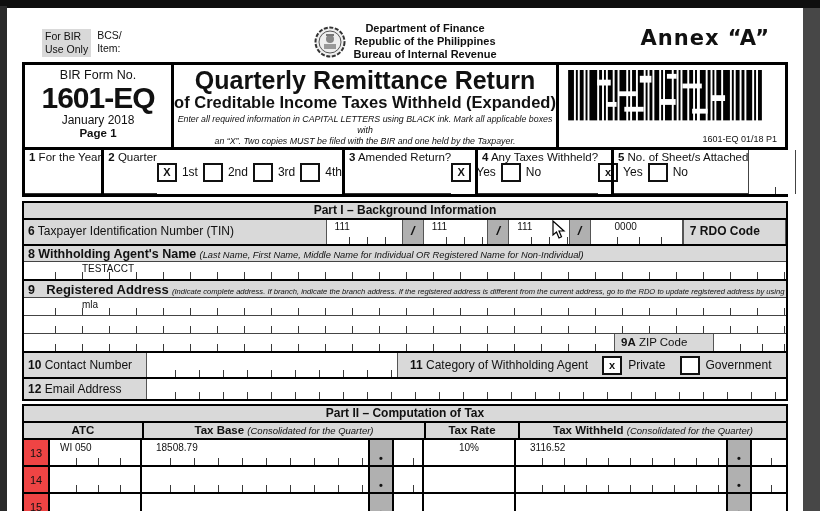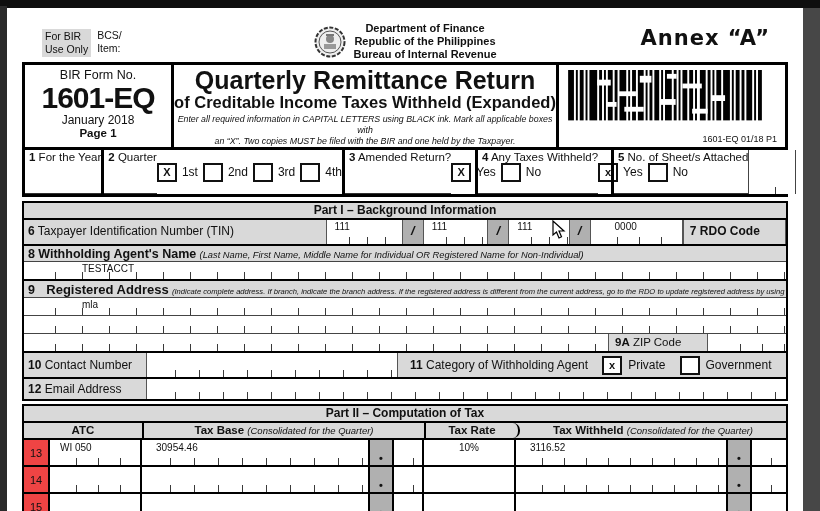--- a/index.html
+++ b/index.html
@@ -77,41 +77,41 @@
 
   .lblrow{background:#d9d9d9;font-size:12px;padding:1px 0 0 4px;border-bottom:1px solid #444;white-space:nowrap;overflow:hidden;}
   .lblrow b{font-size:12.5px;}
   .lblnote{font-style:italic;font-size:9.3px;}
   .lblnote.tiny{font-size:7.6px;}
   .valrow{height:16px;position:relative;border-bottom:1px solid #444;}
   .valrow.tall{height:17px;}
   .valrow.heavy{border-bottom:2px solid #000;}
   .valtext{position:absolute;top:1px;left:58px;font-size:10px;}
 
-  .addr3{display:flex;height:17px;border-bottom:2px solid #000;gap:6px;}
+  .addr3{display:flex;height:17px;border-bottom:2px solid #000;}
   .addr3comb{flex:1;position:relative;}
   .ziplabel{width:92px;background:#d9d9d9;font-size:11.5px;padding-top:2px;padding-left:6px;border-left:1px solid #555;border-right:1px solid #555;}
   .zipval{width:72px;position:relative;}
 
   .contactrow{display:flex;height:24px;border-bottom:2px solid #000;}
   .contactlabel{width:118px;background:#d9d9d9;font-size:12px;padding:5px 0 0 4px;border-right:1px solid #555;}
   .contactcomb{width:250px;position:relative;border-right:1px solid #555;}
   .catarea{flex:1;background:#d9d9d9;display:flex;align-items:center;font-size:12px;gap:6px;padding-left:12px;}
   .catarea .cb{margin-left:8px;}
   .emailrow{display:flex;height:20px;}
   .emailcomb{flex:1;position:relative;}
 
   
   .thead{display:flex;height:15px;border-bottom:2px solid #000;background:#d9d9d9;font-size:11.5px;text-align:center;}
   .thead .hc{border-right:2px solid #000;line-height:14px;white-space:nowrap;overflow:hidden;}
   .thead b{font-weight:bold;}
   .thead i{font-style:italic;font-size:9.5px;}
   .h-atc{width:118px;}
   .h-base{width:280px;}
-  .h-rate{width:92px;border-radius:7px;}
+  .h-rate{width:92px;}
   .h-wh{flex:1;border-right:0 !important;}
   .trow{display:flex;height:25px;border-bottom:2px solid #000;}
   .t-num{width:24px;background:#ef4444;border-right:2px solid #000;font-weight:normal;font-size:11px;display:flex;align-items:center;justify-content:center;}
   .t-atc{width:90px;border-right:2px solid #000;position:relative;}
   .t-base{width:226px;position:relative;}
   .t-dec{width:22px;background:#b0b0b0;border-left:2px solid #000;border-right:2px solid #000;position:relative;}
   .t-dec span{position:absolute;bottom:1px;left:0;right:0;text-align:center;font-weight:bold;font-size:11px;}
   .t-cents{width:28px;border-right:2px solid #000;position:relative;}
   .t-rate{width:90px;border-right:2px solid #000;text-align:center;font-size:10px;padding-top:2px;}
   .t-wh{width:210px;position:relative;}
@@ -363,21 +363,21 @@
       <div class="hc h-rate"><b>Tax Rate</b></div>
       <div class="hc h-wh"><b>Tax Withheld</b> <i>(Consolidated for the Quarter)</i></div>
     </div>
 
     <div class="trow">
       <div class="t-num">13</div>
       <div class="t-atc comb t22">
             <span class="tval small">WI 050</span>
           </div>
       <div class="t-base comb t24">
-            <span class="tval">30954.46</span>
+            <span class="tval">18508.79</span>
           </div>
       <div class="t-dec">
             <span>•</span>
           </div>
       <div class="t-cents comb t15"></div>
       <div class="t-rate">10%</div>
       <div class="t-wh comb t22">
             <span class="tval">3116.52</span>
           </div>
       <div class="t-dec">

